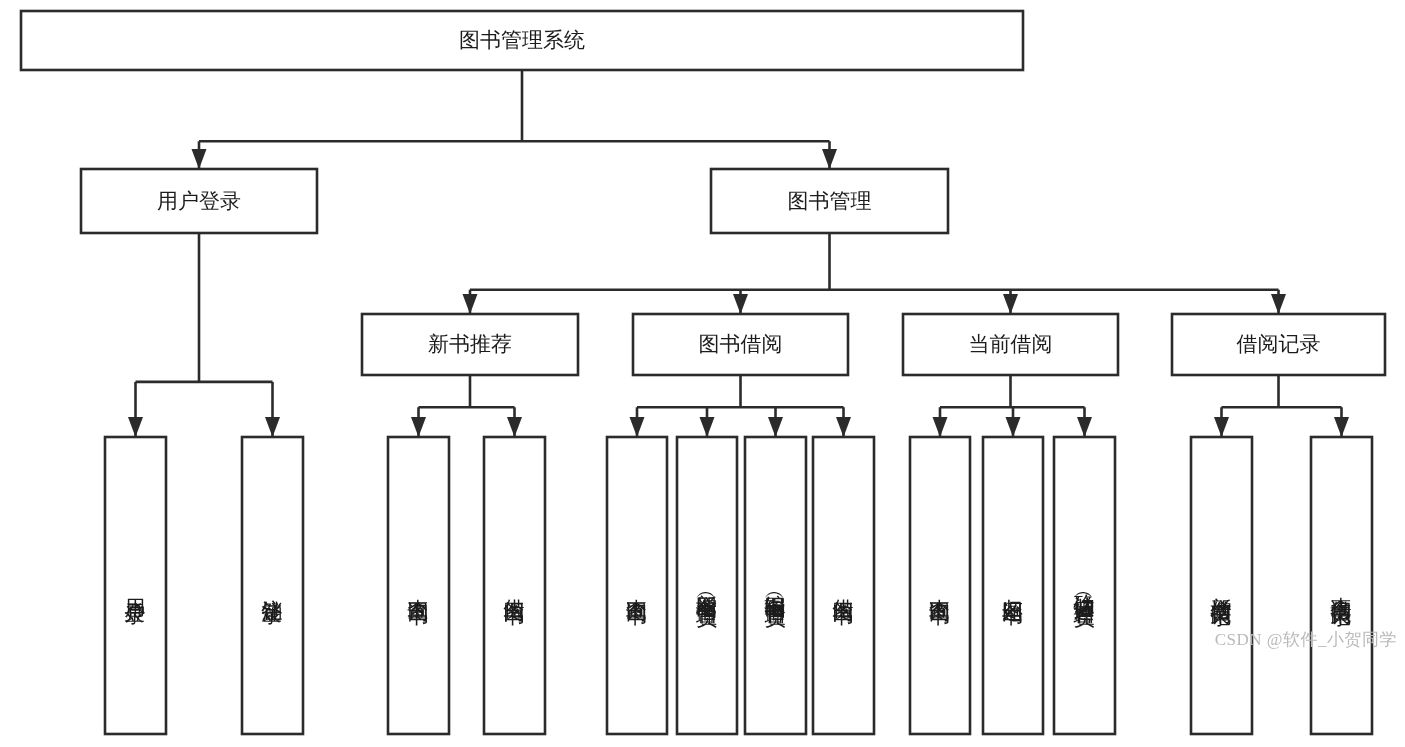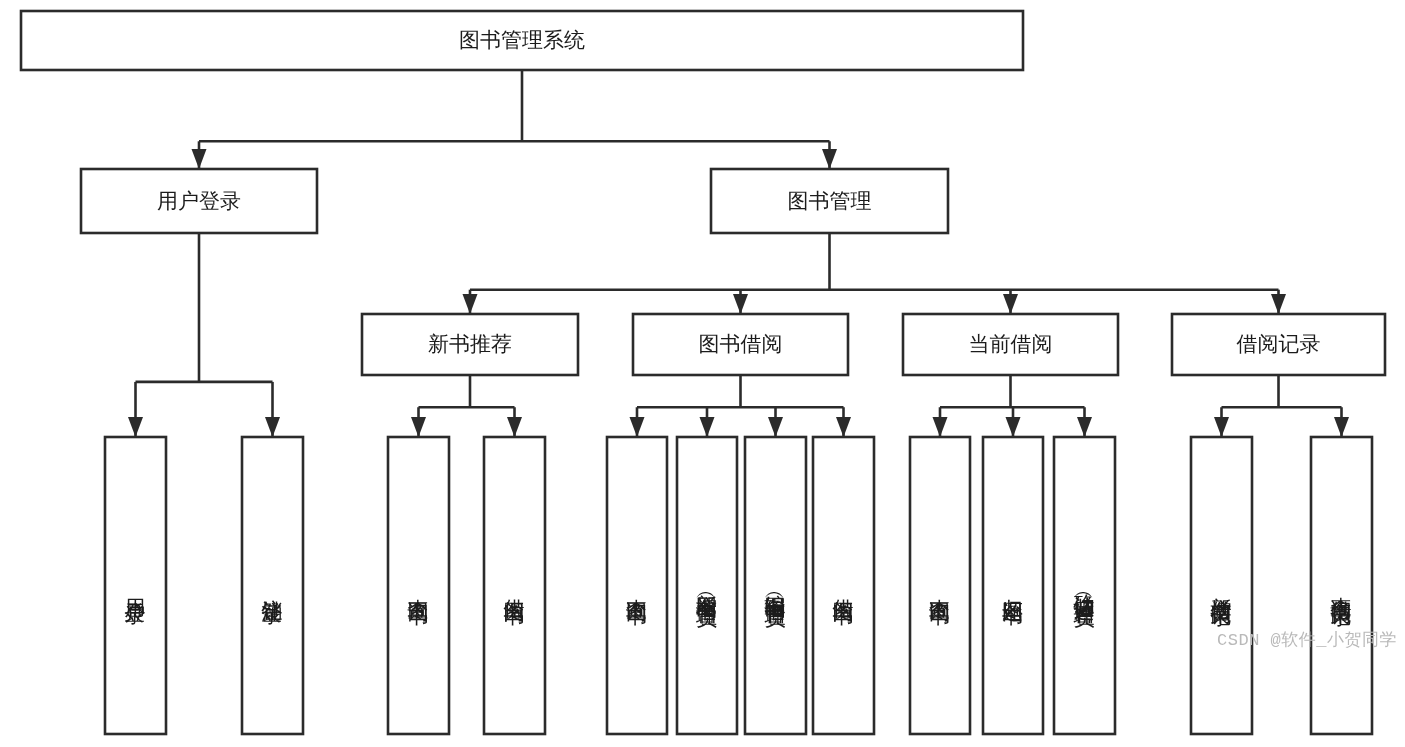--- a/index.html
+++ b/index.html
@@ -60,21 +60,21 @@
     align-items: center;
     justify-content: center;
     text-align: center;
     pointer-events: none;
     white-space: nowrap;
   }
   .watermark {
     position: absolute;
     right: 8px;
     bottom: 6px;
-    font-family: Liberation Mono, monospace;
+    font-family: Liberation Serif, serif;
     font-size: 17px;
     color: #b9b9b9;
     letter-spacing: 0.5px;
     user-select: none;
   }
 </style>
 </head>
 <body>
 
 <div id="diagram-root">

